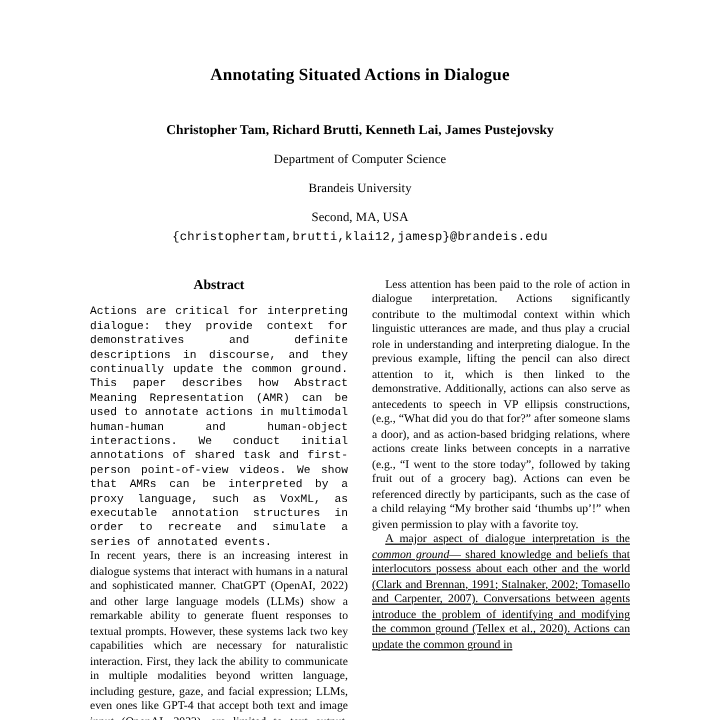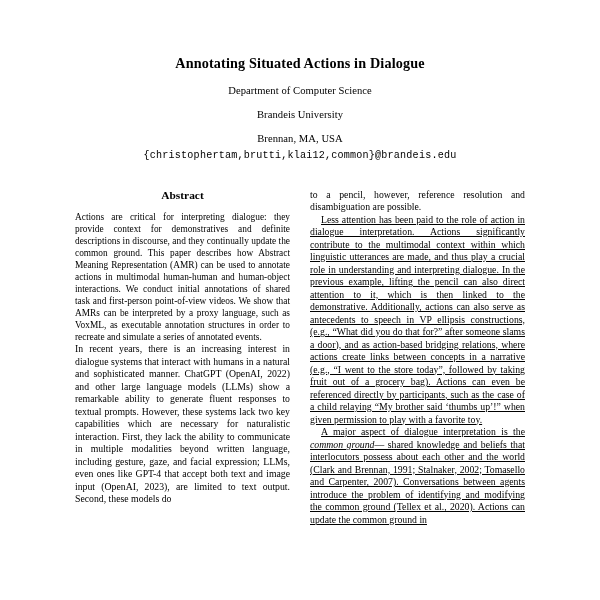--- a/index.html
+++ b/index.html
@@ -66,20 +66,21 @@
     font-size: 11.4px;
     font-weight: bold;
     margin-bottom: 10px;
   }
   .abstract-body {
     font-size: 9.35px;
     line-height: 12.05px;
     text-align: justify;
     text-justify: inter-word;
     hyphens: none;
+    font-family: Liberation Mono, monospace;
   }
   .section-heading {
     font-size: 11.4px;
     font-weight: bold;
     margin-top: 15px;
     margin-bottom: 7px;
   }
   .section-heading .secnum {
     display: inline-block;
     width: 16px;
@@ -103,40 +104,40 @@
   }
   em { font-style: italic; }
 </style>
 </head>
 <body>
 
 <div class="page">
 
   <div class="header-block">
     <div class="paper-title">Annotating Situated Actions in Dialogue</div>
+    <div class="author-line">Christopher Tam, Richard Brutti, Kenneth Lai, James Pustejovsky</div>
     <div class="affil-line">Department of Computer Science</div>
     <div class="affil-line">Brandeis University</div>
-    <div class="affil-line">Brennan, MA, USA</div>
-    <div class="email-line">{christophertam,brutti,klai12,common}@brandeis.edu</div>
+    <div class="affil-line">Second, MA, USA</div>
+    <div class="email-line">{christophertam,brutti,klai12,jamesp}@brandeis.edu</div>
   </div>
 
   <div class="columns">
 
     <div class="col lcol">
       <div class="abstract-heading">Abstract</div>
       <div class="abstract-body">Actions are critical for interpreting dialogue: they provide context for demonstratives and definite descriptions in discourse, and they continually update the common ground. This paper describes how Abstract Meaning Representation (AMR) can be used to annotate actions in multimodal human-human and human-object interactions. We conduct initial annotations of shared task and first-person point-of-view videos. We show that AMRs can be interpreted by a proxy language, such as VoxML, as executable annotation structures in order to recreate and simulate a series of annotated events.</div>
 
 
       <div class="body-text">
         <p>In recent years, there is an increasing interest in dialogue systems that interact with humans in a natural and sophisticated manner. ChatGPT (OpenAI, 2022) and other large language models (LLMs) show a remarkable ability to generate fluent responses to textual prompts. However, these systems lack two key capabilities which are necessary for naturalistic interaction. First, they lack the ability to communicate in multiple modalities beyond written language, including gesture, gaze, and facial expression; LLMs, even ones like GPT-4 that accept both text and image input (OpenAI, 2023), are limited to text output. Second, these models do</p>
       </div>
     </div>
 
     <div class="col rcol">
       <div class="body-text">
-        <p>to a pencil, however, reference resolution and disambiguation are possible.</p>
         <p class="indent">Less attention has been paid to the role of action in dialogue interpretation. Actions significantly contribute to the multimodal context within which linguistic utterances are made, and thus play a crucial role in understanding and interpreting dialogue. In the previous example, lifting the pencil can also direct attention to it, which is then linked to the demonstrative. Additionally, actions can also serve as antecedents to speech in VP ellipsis constructions, (e.g., “What did you do that for?” after someone slams a door), and as action-based bridging relations, where actions create links between concepts in a narrative (e.g., “I went to the store today”, followed by taking fruit out of a grocery bag). Actions can even be referenced directly by participants, such as the case of a child relaying “My brother said ‘thumbs up’!” when given permission to play with a favorite toy.</p>
         <p class="indent"><span>A major aspect of dialogue interpretation is the </span><em>common ground</em><span>— shared knowledge and beliefs that interlocutors possess about each other and the world (Clark and Brennan, 1991; Stalnaker, 2002; Tomasello and Carpenter, 2007). Conversations between agents introduce the problem of identifying and modifying the common ground (Tellex et al., 2020). Actions can update the common ground in</span></p>
       </div>
     </div>
 
   </div>
 </div>
 
 </body></html>

